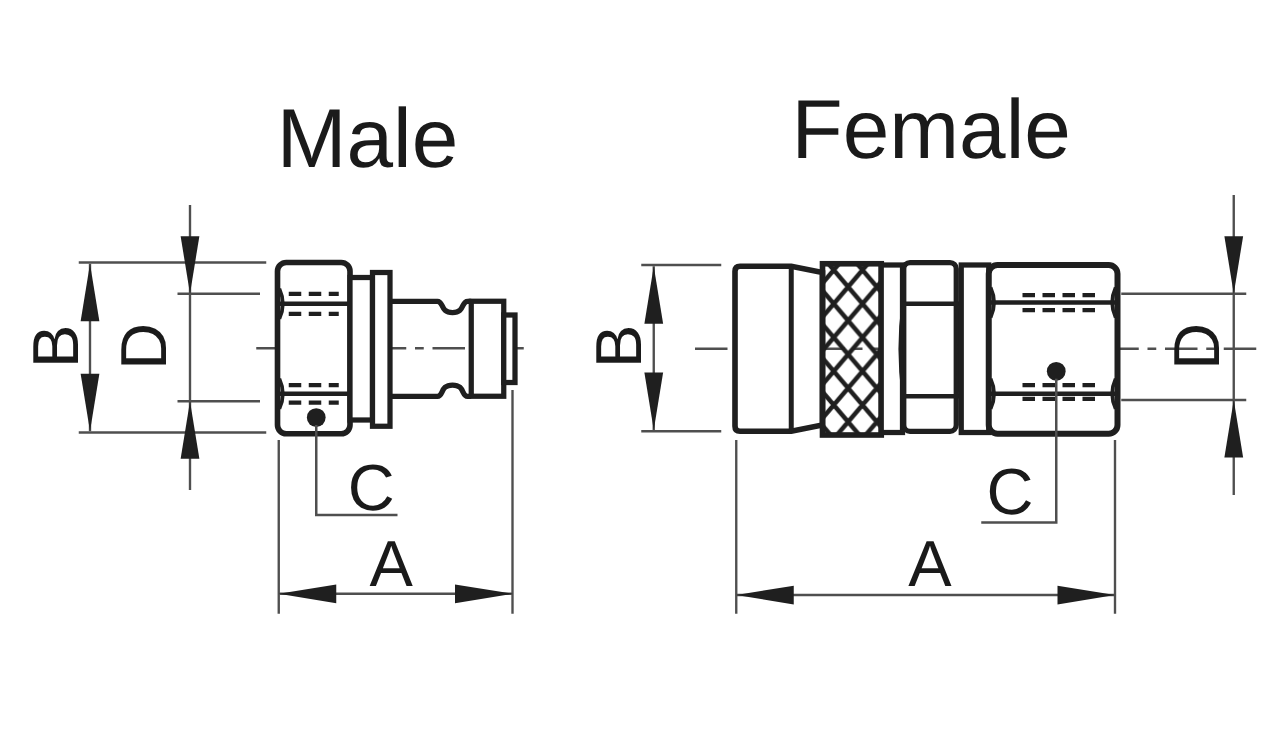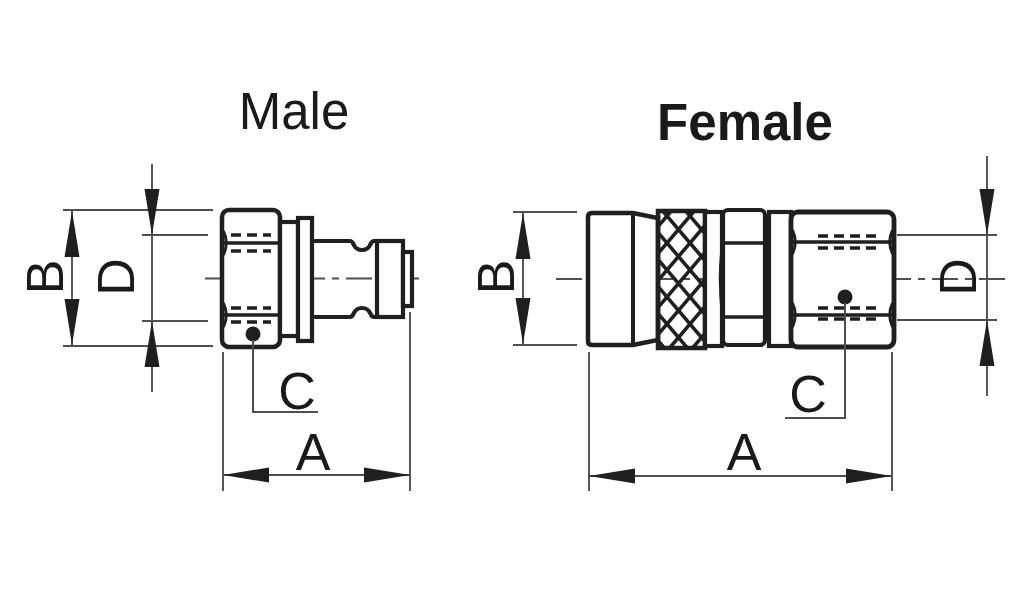--- a/index.html
+++ b/index.html
@@ -2,21 +2,21 @@
 <html><head>
 <meta charset="utf-8">
 <style>
   html,body{margin:0;padding:0;background:#fff;}
   #stage{position:relative;width:1024px;height:594px;background:#ffffff;overflow:hidden;
          font-family:"Liberation Sans", sans-serif;}
   #drawing{position:absolute;left:0;top:0;}
   .lbl{position:absolute;color:#1a1a1a;white-space:nowrap;line-height:1;
        transform:translate(-50%,-50%);}
   .lbl.rot{transform:translate(-50%,-50%) rotate(-90deg);}
-  .title{font-size:51px;text-align:center;}
+  .title{font-size:67px;text-align:center;}
   .dim{font-size:52px;}
 </style>
 </head>
 <body>
 
 <div id="stage">
 
   <svg id="drawing" width="1024" height="594" viewBox="0 0 1024 594">
     <defs>
       <pattern id="knurl" width="23" height="27" patternUnits="userSpaceOnUse">
@@ -140,21 +140,21 @@
         <polygon points="523,344 515.5,298 530.5,298"></polygon>
         <polygon points="987,235 979.5,189 994.5,189"></polygon>
         <polygon points="987,320 979.5,366 994.5,366"></polygon>
         <polygon points="589,476 635,468.5 635,483.5"></polygon>
         <polygon points="892,476 846,468.5 846,483.5"></polygon>
       </g>
     </g>
   </svg>
 
   <div class="lbl title" style="left:294px;top:111px;">Male</div>
-  <div class="lbl title" style="left:745px;top:122px;font-weight:bold;">Female</div>
+  <div class="lbl title" style="left:745px;top:104px;">Female</div>
 
   <div class="lbl dim rot" style="left:45px;top:277px;">B</div>
   <div class="lbl dim rot" style="left:116px;top:277px;">D</div>
   <div class="lbl dim" style="left:297px;top:391px;">C</div>
   <div class="lbl dim" style="left:313px;top:452px;">A</div>
 
   <div class="lbl dim rot" style="left:496px;top:277px;">B</div>
   <div class="lbl dim rot" style="left:958px;top:277px;">D</div>
   <div class="lbl dim" style="left:808px;top:394px;">C</div>
   <div class="lbl dim" style="left:744px;top:452px;">A</div>

